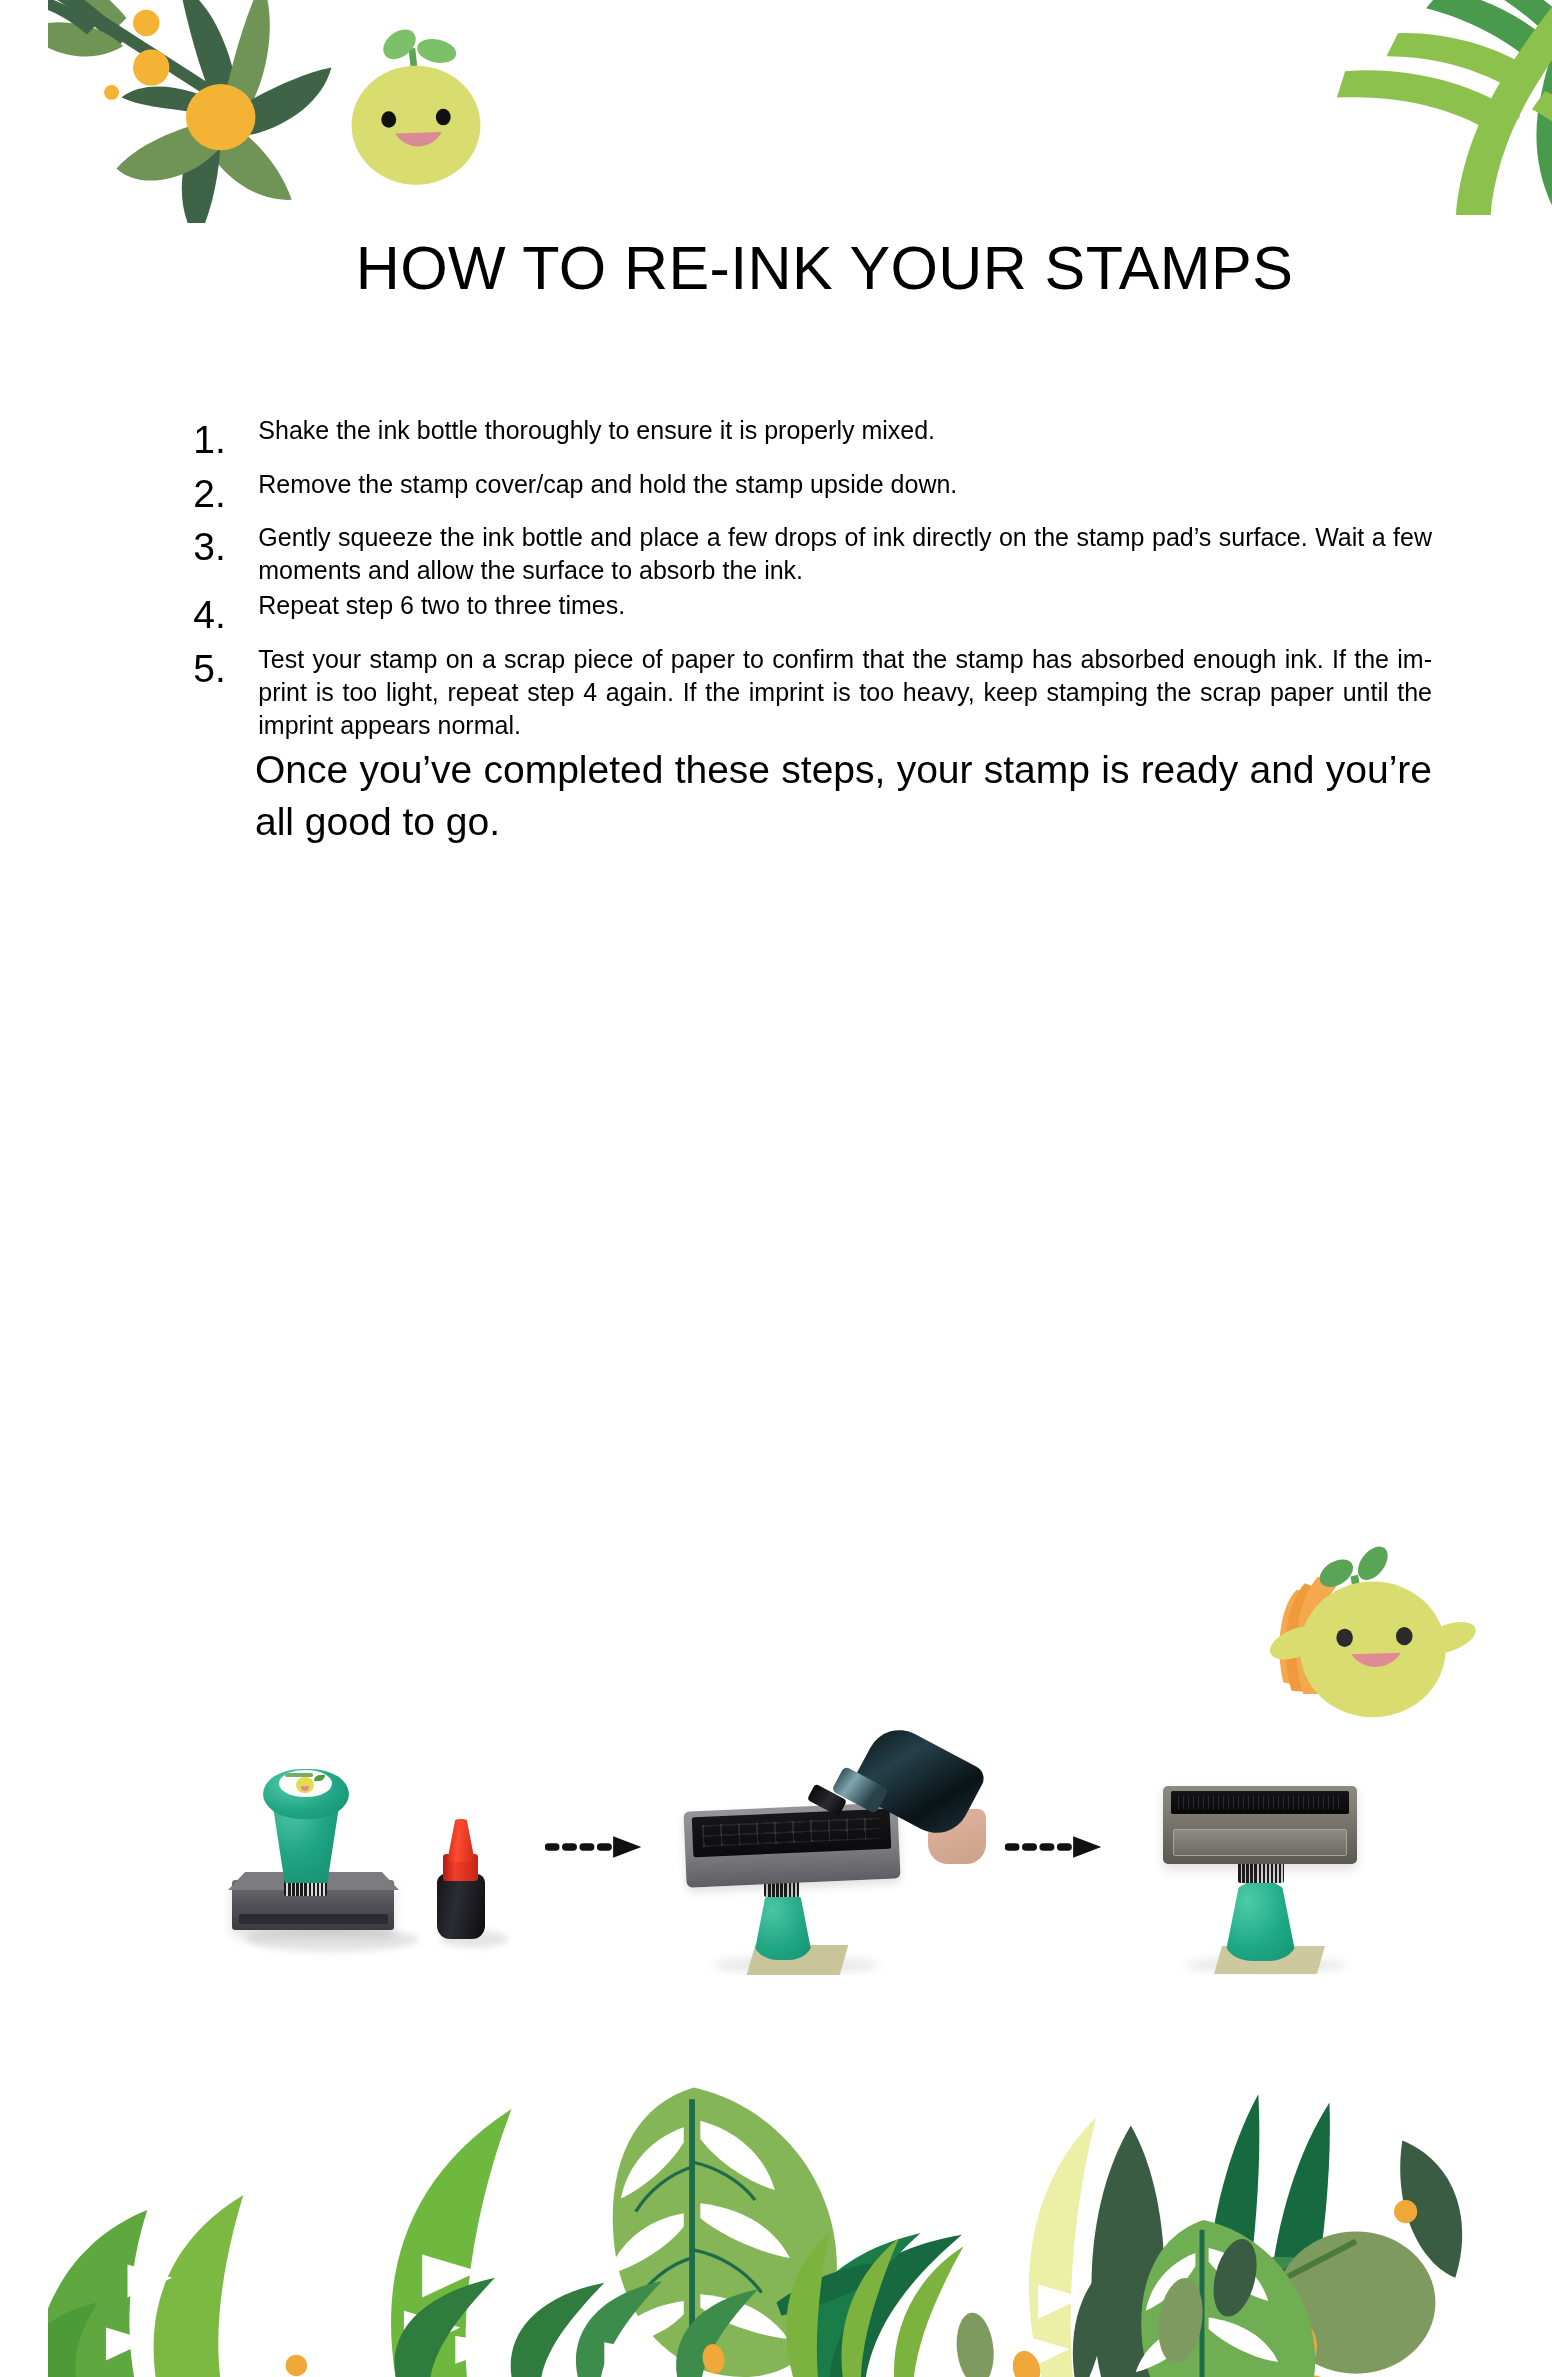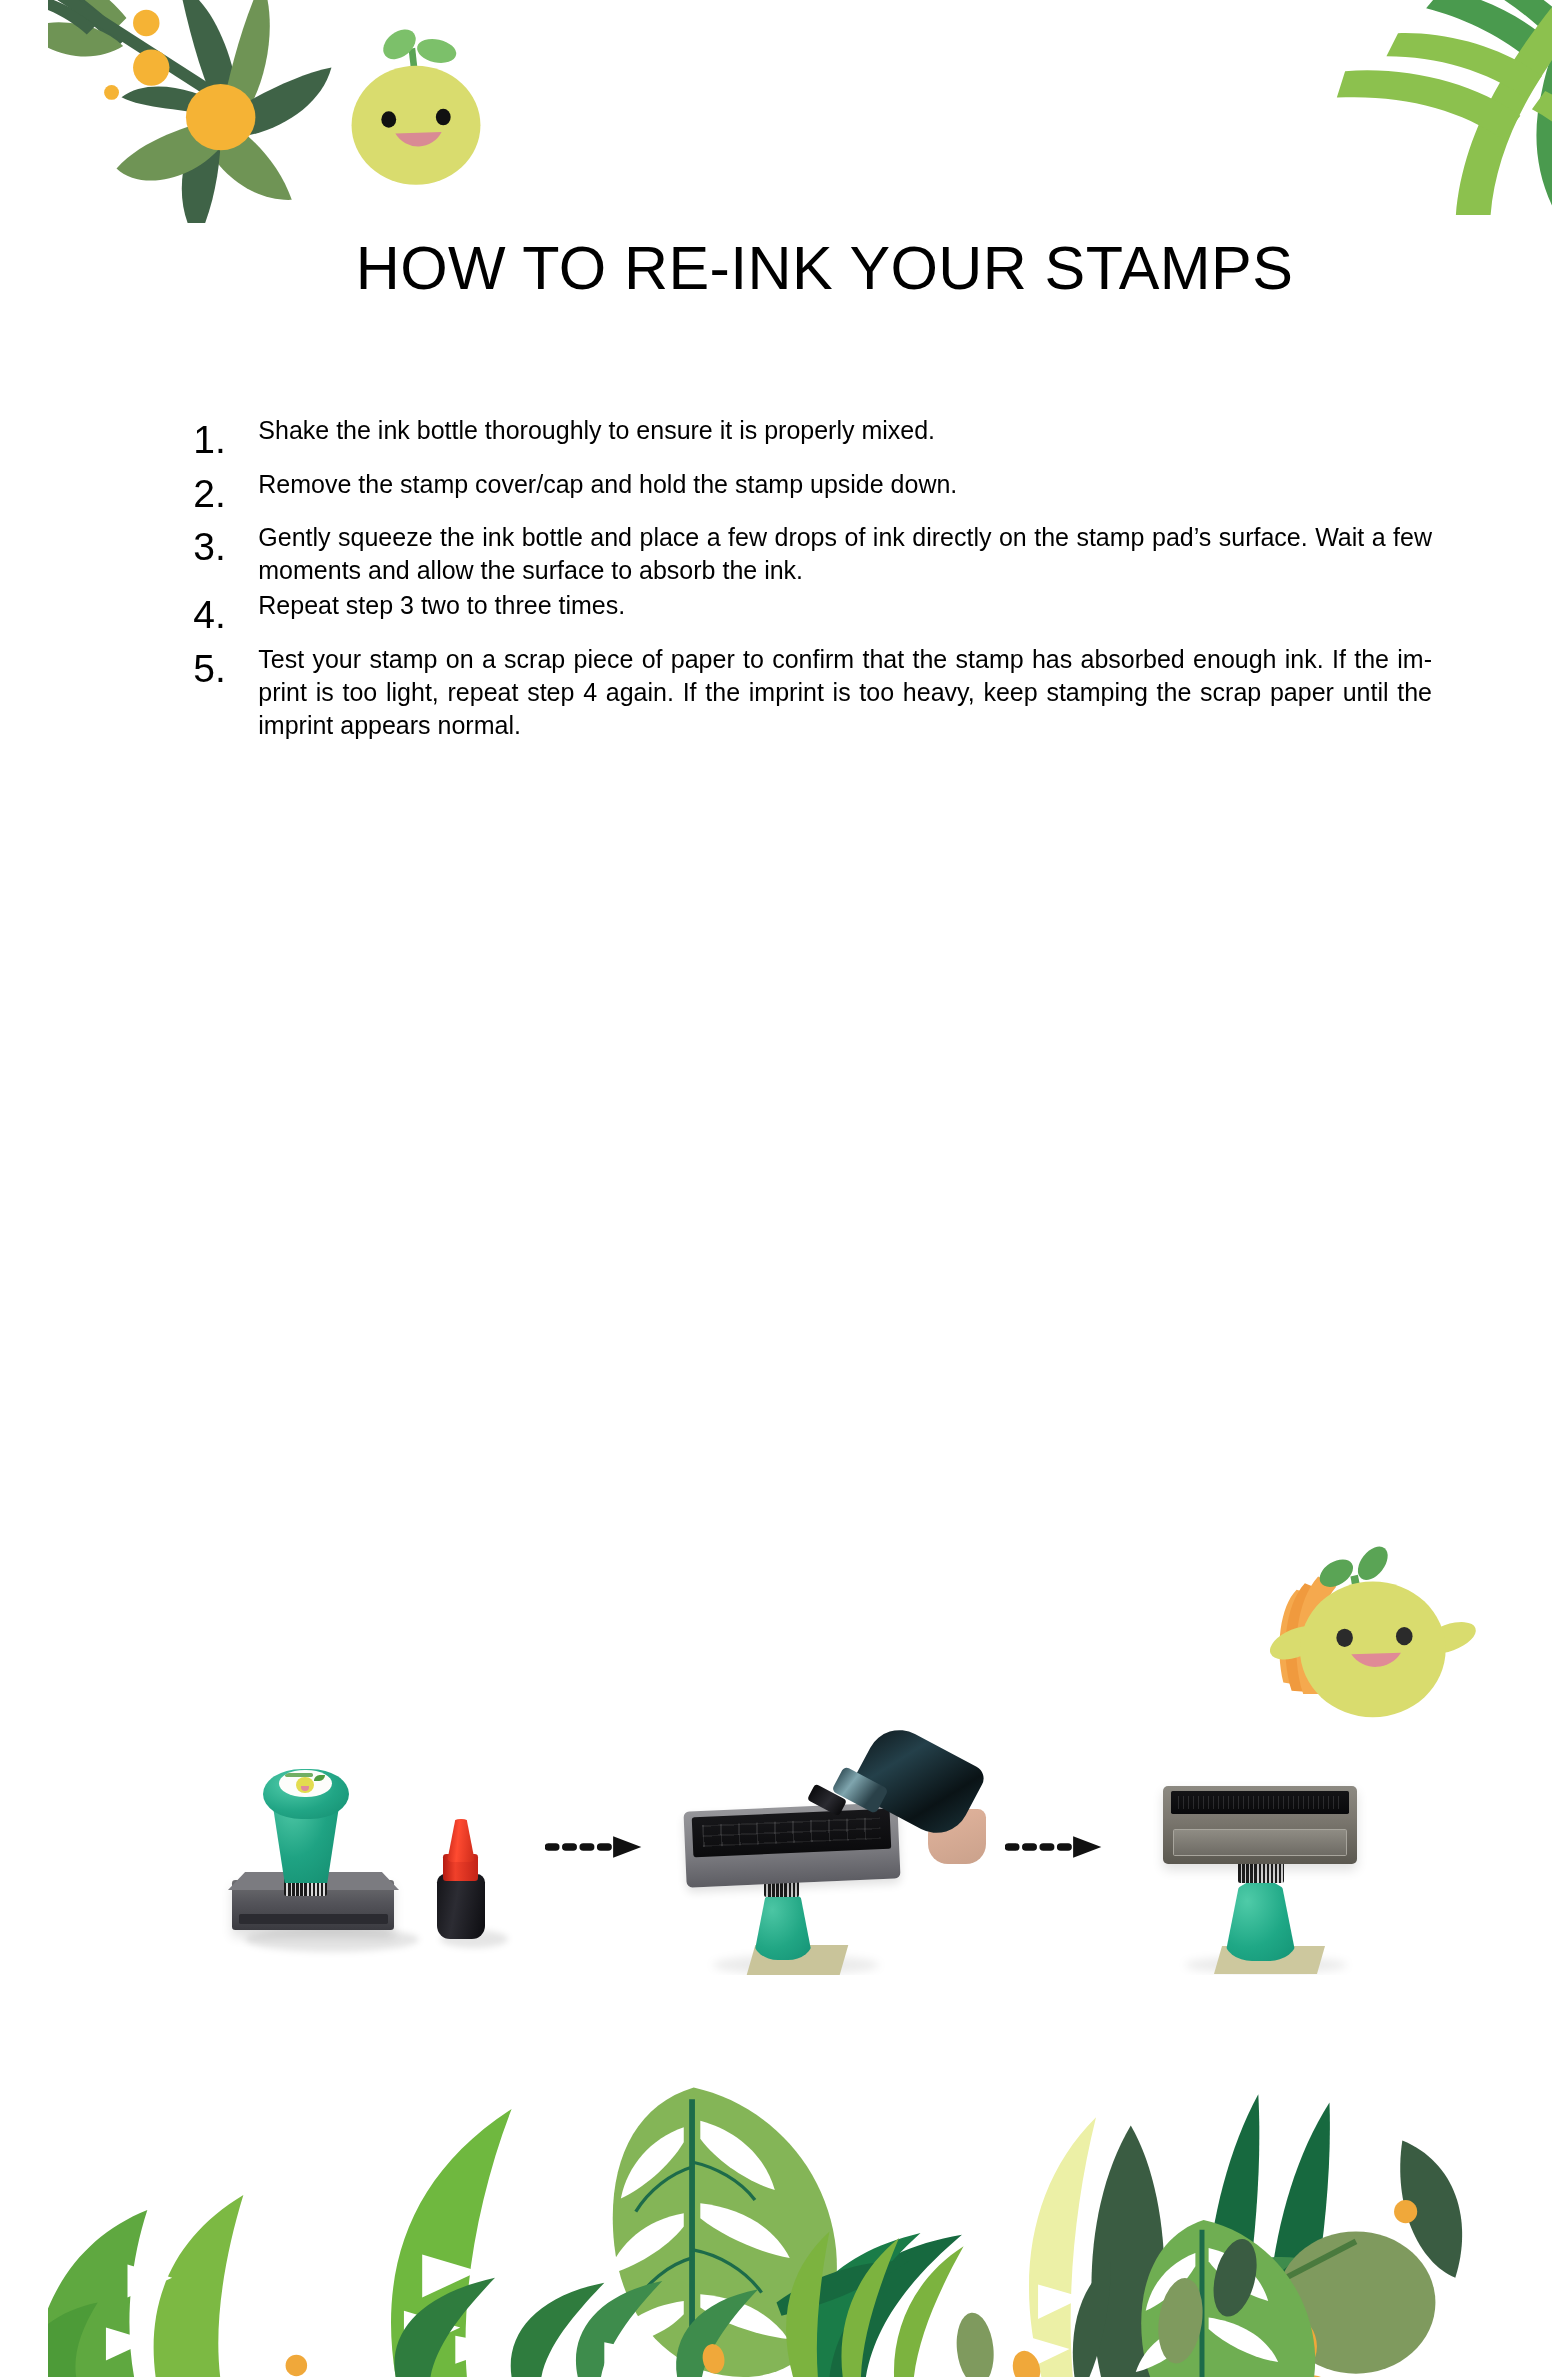--- a/index.html
+++ b/index.html
@@ -343,28 +343,29 @@
       <div class="step-text">Remove the stamp cover/cap and hold the stamp upside down.</div>
     </div>
 
     <div class="step">
       <div class="step-num">3.</div>
       <div class="step-text">Gently squeeze the ink bottle and place a few drops of ink directly on the stamp pad’s surface. Wait a few moments and allow the surface to absorb the ink.</div>
     </div>
 
     <div class="step">
       <div class="step-num">4.</div>
-      <div class="step-text nojust">Repeat step 3 two to three times.</div>
+      <div class="step-text nojust">Repeat step 6 two to three times.</div>
     </div>
 
     <div class="step">
       <div class="step-num">5.</div>
       <div class="step-text">Test your stamp on a scrap piece of paper to confirm that the stamp has absorbed enough ink. If the im­print is too light, repeat step 4 again. If the imprint is too heavy, keep stamping the scrap paper until the imprint appears normal.</div>
     </div>
 
+    <div class="coda">Once you’ve completed these steps, your stamp is ready and you’re all good to go.</div>
   </div>
 
   <div id="mascot-body">
     <svg viewBox="0 0 320 280" width="265" height="232">
 
       <path d="M78,60 C58,80 52,130 62,172 L86,176 C74,134 80,92 100,66 Z" fill="#f5a94e"></path>
       <path d="M88,52 C64,78 58,136 72,182 L100,184 C84,140 88,92 112,62 Z" fill="#f09a3e"></path>
       <path d="M104,44 C78,72 70,136 86,186 L112,186 C96,140 100,86 126,56 Z" fill="#f5a94e"></path>
 
       <ellipse cx="78" cy="124" rx="34" ry="17" transform="rotate(-22 78 124)" fill="#d9dc6e"></ellipse>

